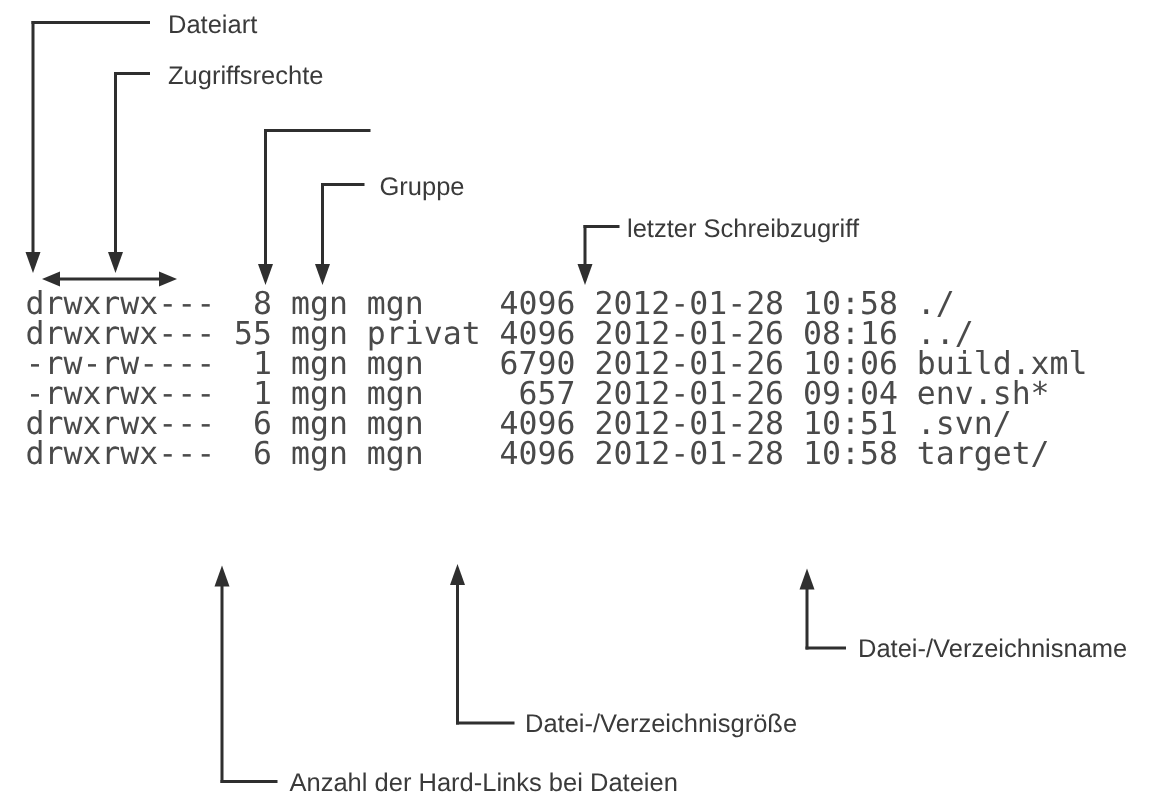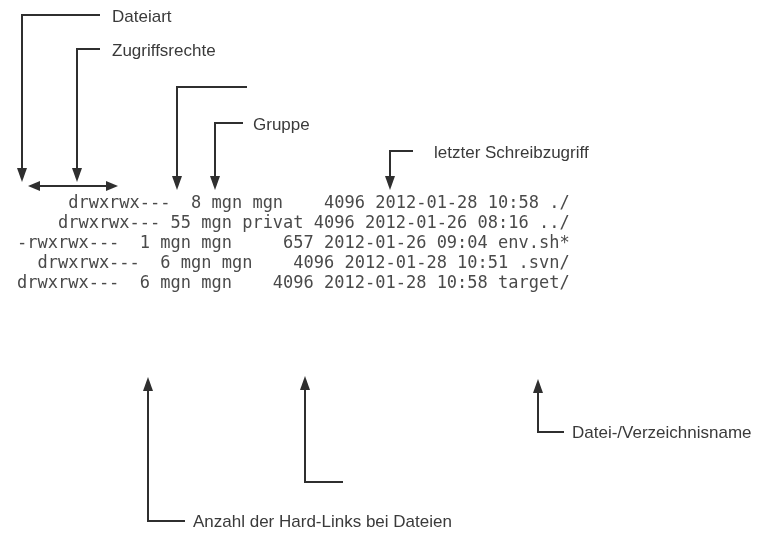--- a/index.html
+++ b/index.html
@@ -4,21 +4,20 @@
 <style>
   * { margin: 0; padding: 0; box-sizing: border-box; }
   html, body { background: #ffffff; }
   #canvas {
     position: relative;
     width: 768px;
     height: 536px;
     background: #ffffff;
     overflow: hidden;
     font-family: "Liberation Sans", sans-serif;
-    text-align: right;
   }
   .label {
     position: absolute;
     font-family: "Liberation Sans", sans-serif;
     font-size: 17px;
     line-height: 19px;
     color: #3a3a3a;
     white-space: nowrap;
   }
   .hline { position: absolute; height: 2px; background: #2f2f2f; }
@@ -45,21 +44,21 @@
     position: absolute; width: 0; height: 0;
     border-top: 5px solid transparent;
     border-bottom: 5px solid transparent;
     border-left: 12px solid #2f2f2f;
   }
   #listing {
     position: absolute;
     left: 17px;
     top: 192px;
     font-family: "DejaVu Sans Mono", "Liberation Mono", monospace;
-    font-size: 17px;
+    font-size: 21px;
     line-height: 20px;
     color: #4a4a4a;
   }
   .listing-line { white-space: pre; height: 20px; }
 </style>
 </head>
 <body>
 
 <div id="canvas">
 
@@ -79,40 +78,42 @@
 
   <div class="hline" style="left:176px; top:86px; width:71px;"></div>
   <div class="vline" style="left:176px; top:86px; height:90px;"></div>
   <div class="arrow-down" style="left:172px; top:176px;"></div>
 
   <div class="label" style="left:253px; top:115px;">Gruppe</div>
   <div class="hline" style="left:214px; top:122px; width:29px;"></div>
   <div class="vline" style="left:214px; top:122px; height:54px;"></div>
   <div class="arrow-down" style="left:210px; top:176px;"></div>
 
-  <div class="label" style="left:418px; top:143px;margin-left:16px;">letzter Schreibzugriff</div>
+  <div class="label" style="left:418px; top:143px;">letzter Schreibzugriff</div>
   <div class="hline" style="left:389px; top:150px; width:24px;"></div>
   <div class="vline" style="left:389px; top:150px; height:26px;"></div>
   <div class="arrow-down" style="left:385px; top:176px;"></div>
 
   <div id="listing">
     <div class="listing-line">drwxrwx---  8 mgn mgn    4096 2012-01-28 10:58 ./</div>
     <div class="listing-line">drwxrwx--- 55 mgn privat 4096 2012-01-26 08:16 ../</div>
+    <div class="listing-line">-rw-rw----  1 mgn mgn    6790 2012-01-26 10:06 build.xml</div>
     <div class="listing-line">-rwxrwx---  1 mgn mgn     657 2012-01-26 09:04 env.sh*</div>
     <div class="listing-line">drwxrwx---  6 mgn mgn    4096 2012-01-28 10:51 .svn/</div>
     <div class="listing-line">drwxrwx---  6 mgn mgn    4096 2012-01-28 10:58 target/</div>
   </div>
 
   <div class="arrow-up" style="left:533px; top:379px;"></div>
   <div class="vline" style="left:537px; top:392px; height:41px;"></div>
   <div class="hline" style="left:537px; top:431px; width:27px;"></div>
   <div class="label" style="left:572px; top:423px;">Datei-/Verzeichnisname</div>
 
   <div class="arrow-up" style="left:300px; top:376px;"></div>
   <div class="vline" style="left:304px; top:389px; height:94px;"></div>
   <div class="hline" style="left:304px; top:481px; width:39px;"></div>
+  <div class="label" style="left:350px; top:473px;">Datei-/Verzeichnisgröße</div>
 
   <div class="arrow-up" style="left:143px; top:377px;"></div>
   <div class="vline" style="left:147px; top:390px; height:132px;"></div>
   <div class="hline" style="left:147px; top:520px; width:38px;"></div>
   <div class="label" style="left:193px; top:512px;">Anzahl der Hard-Links bei Dateien</div>
 
 </div>
 
 </body></html>

